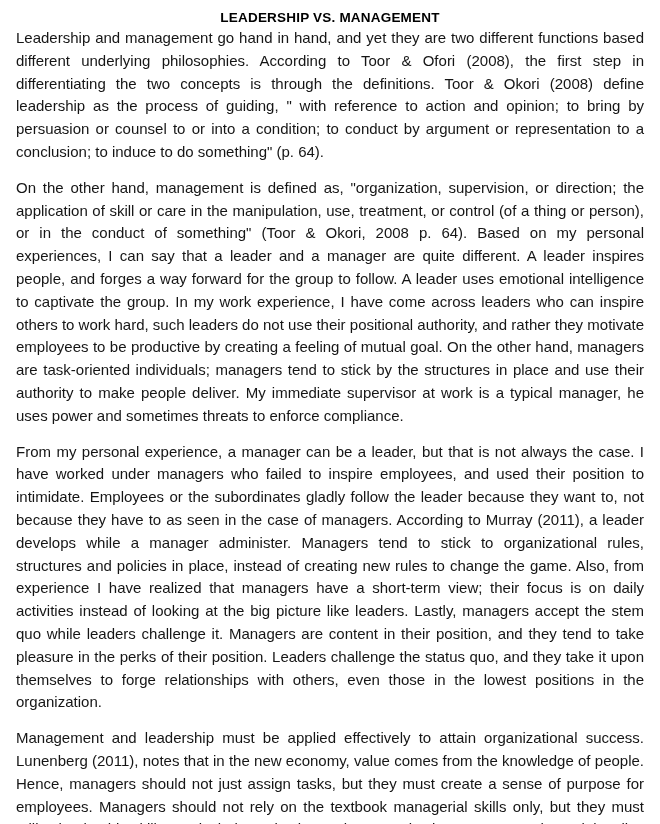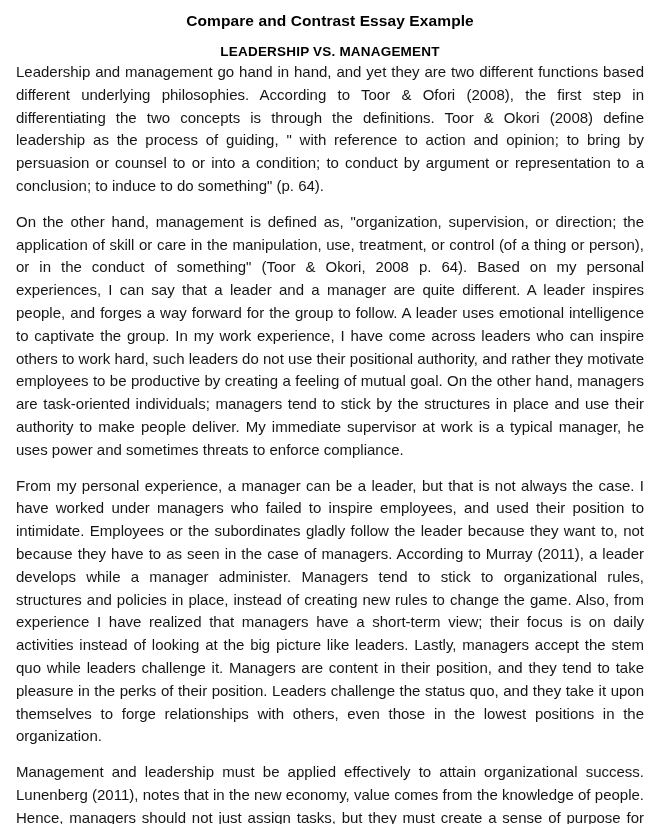--- a/index.html
+++ b/index.html
@@ -44,21 +44,20 @@
   }
   .para:last-child {
     margin-bottom: 8px;
   }
 </style>
 </head>
 <body>
 
 <div class="page">
 
-  <h1 class="doc-title">Compare and Contrast Essay Example</h1>
 
   <h2 class="doc-subtitle">LEADERSHIP VS. MANAGEMENT</h2>
 
   <p class="para">Leadership and management go hand in hand, and yet they are two different functions based different underlying philosophies. According to Toor &amp; Ofori (2008), the first step in differentiating the two concepts is through the definitions. Toor &amp; Okori (2008) define leadership as the process of guiding, " with reference to action and opinion; to bring by persuasion or counsel to or into a condition; to conduct by argument or representation to a conclusion; to induce to do something" (p. 64).</p>
 
   <p class="para">On the other hand, management is defined as, "organization, supervision, or direction; the application of skill or care in the manipulation, use, treatment, or control (of a thing or person), or in the conduct of something" (Toor &amp; Okori, 2008 p. 64). Based on my personal experiences, I can say that a leader and a manager are quite different. A leader inspires people, and forges a way forward for the group to follow. A leader uses emotional intelligence to captivate the group. In my work experience, I have come across leaders who can inspire others to work hard, such leaders do not use their positional authority, and rather they motivate employees to be productive by creating a feeling of mutual goal. On the other hand, managers are task-oriented individuals; managers tend to stick by the structures in place and use their authority to make people deliver. My immediate supervisor at work is a typical manager, he uses power and sometimes threats to enforce compliance.</p>
 
   <p class="para">From my personal experience, a manager can be a leader, but that is not always the case. I have worked under managers who failed to inspire employees, and used their position to intimidate. Employees or the subordinates gladly follow the leader because they want to, not because they have to as seen in the case of managers. According to Murray (2011), a leader develops while a manager administer. Managers tend to stick to organizational rules, structures and policies in place, instead of creating new rules to change the game. Also, from experience I have realized that managers have a short-term view; their focus is on daily activities instead of looking at the big picture like leaders. Lastly, managers accept the stem quo while leaders challenge it. Managers are content in their position, and they tend to take pleasure in the perks of their position. Leaders challenge the status quo, and they take it upon themselves to forge relationships with others, even those in the lowest positions in the organization.</p>
 
   <p class="para">Management and leadership must be applied effectively to attain organizational success. Lunenberg (2011), notes that in the new economy, value comes from the knowledge of people. Hence, managers should not just assign tasks, but they must create a sense of purpose for employees. Managers should not rely on the textbook managerial skills only, but they must utilize leadership skills, particularly motivation and communication. A manager that solely relies on managerial skills is likely to alienate employees, and suffer from increasing cases of absenteeism</p>

